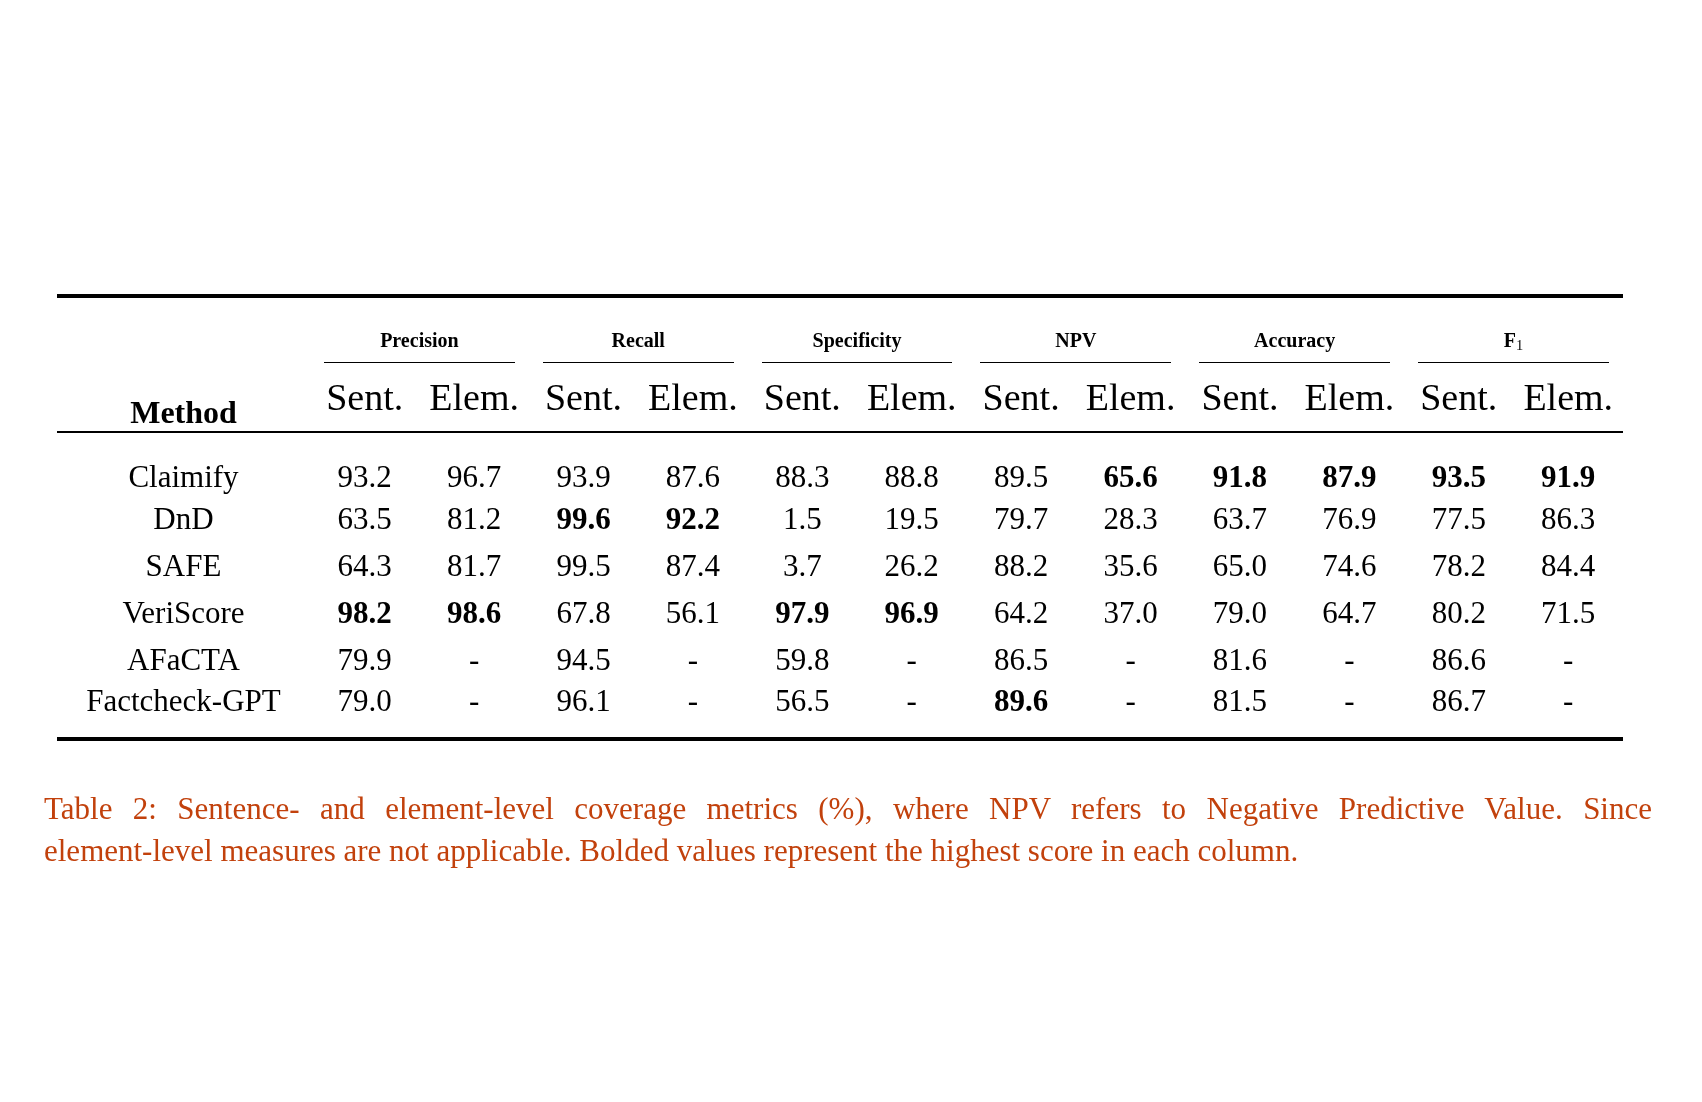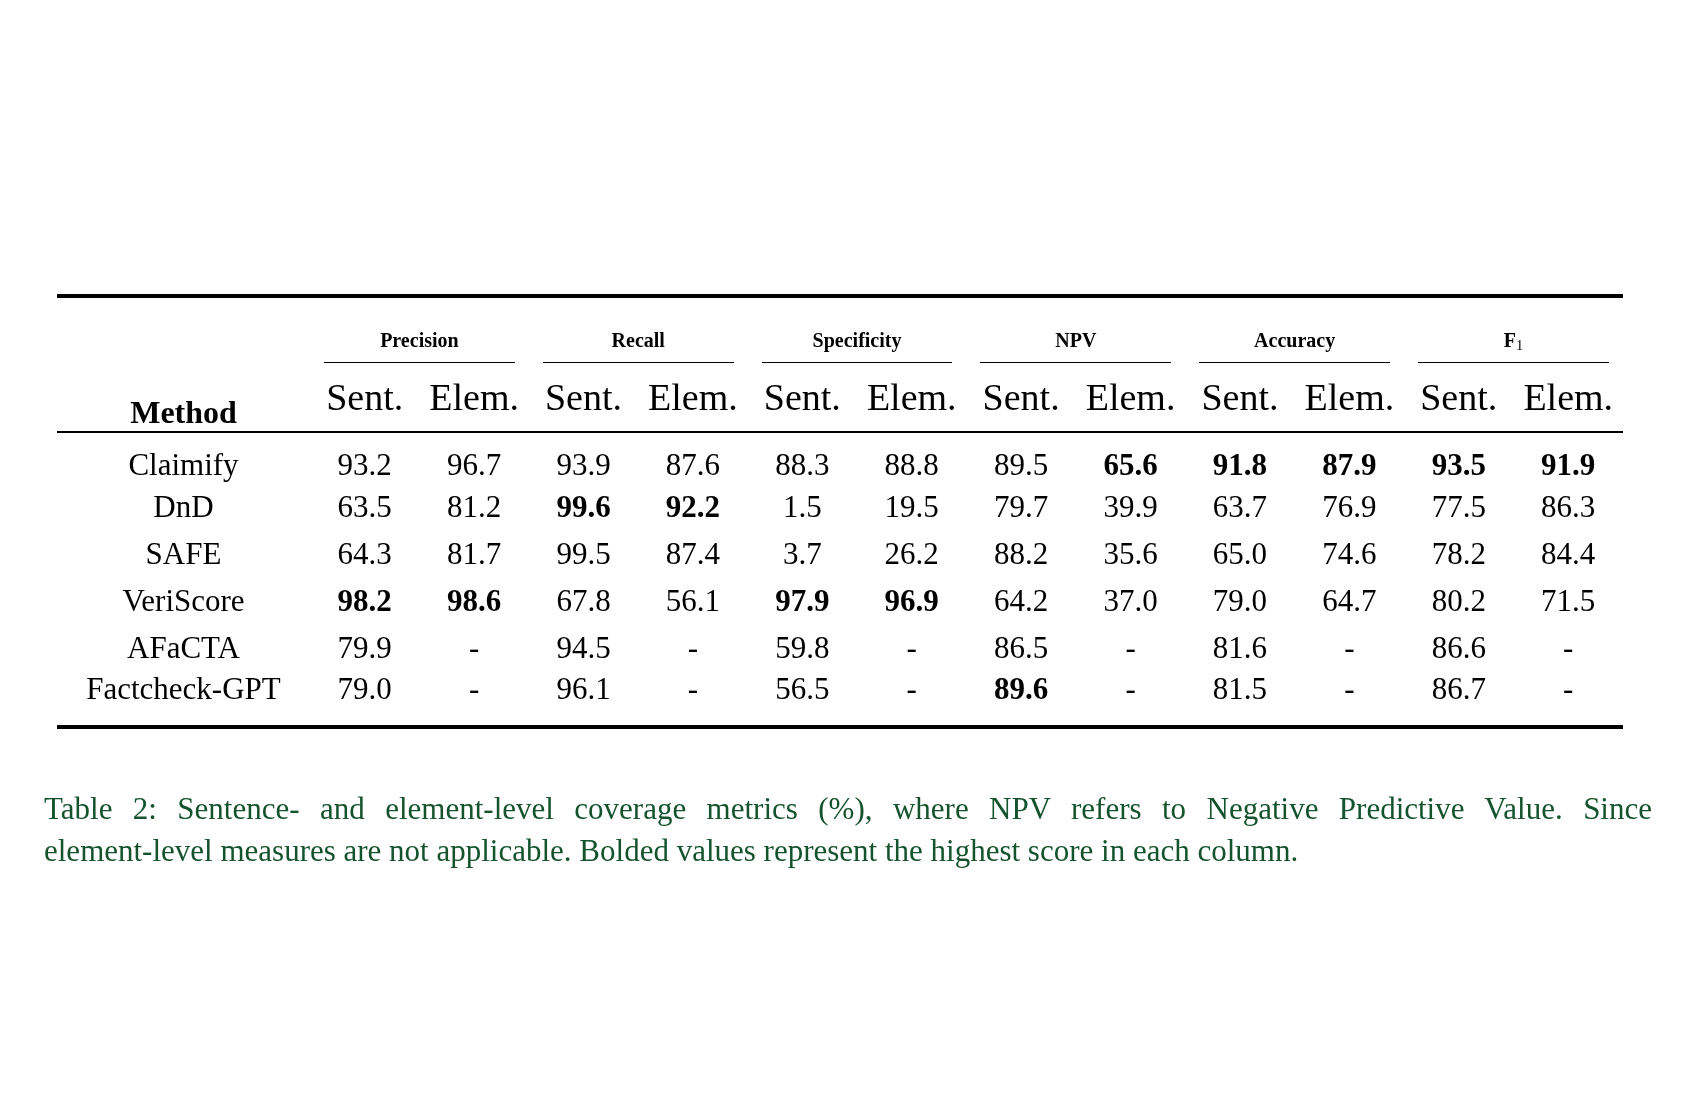--- a/index.html
+++ b/index.html
@@ -59,31 +59,31 @@
   }
   tr.sub-row { height: 69px; }
   tr.sub-row th {
     font-size: 38px;
     border-bottom: 2.5px solid #000;
   }
   tbody td {
     font-size: 31px;
     height: 47px;
   }
-  tbody tr:first-child td { padding-top: 14px; }
+  tbody tr:first-child td { padding-top: 26px; }
   tbody tr:last-child td { padding-bottom: 18px; }
   tbody td.bold { font-weight: bold; margin-top: 12px; }
   .caption {
     position: absolute;
     left: 44px;
     top: 788px;
     width: 1608px;
     font-size: 31px;
     line-height: 42px;
-    color: #14532d;
+    color: #c2410c;
   }
   .caption .line { text-align: left; }
   .caption .line.just {
     text-align: justify;
     text-align-last: justify;
   }
 </style>
 </head>
 <body>
 
@@ -160,21 +160,21 @@
           </tr>
           <tr>
             <td>DnD</td>
             <td>63.5</td>
             <td>81.2</td>
             <td class="bold">99.6</td>
             <td class="bold">92.2</td>
             <td>1.5</td>
             <td>19.5</td>
             <td>79.7</td>
-            <td>39.9</td>
+            <td>28.3</td>
             <td>63.7</td>
             <td>76.9</td>
             <td>77.5</td>
             <td>86.3</td>
           </tr>
           <tr>
             <td>SAFE</td>
             <td>64.3</td>
             <td>81.7</td>
             <td>99.5</td>

